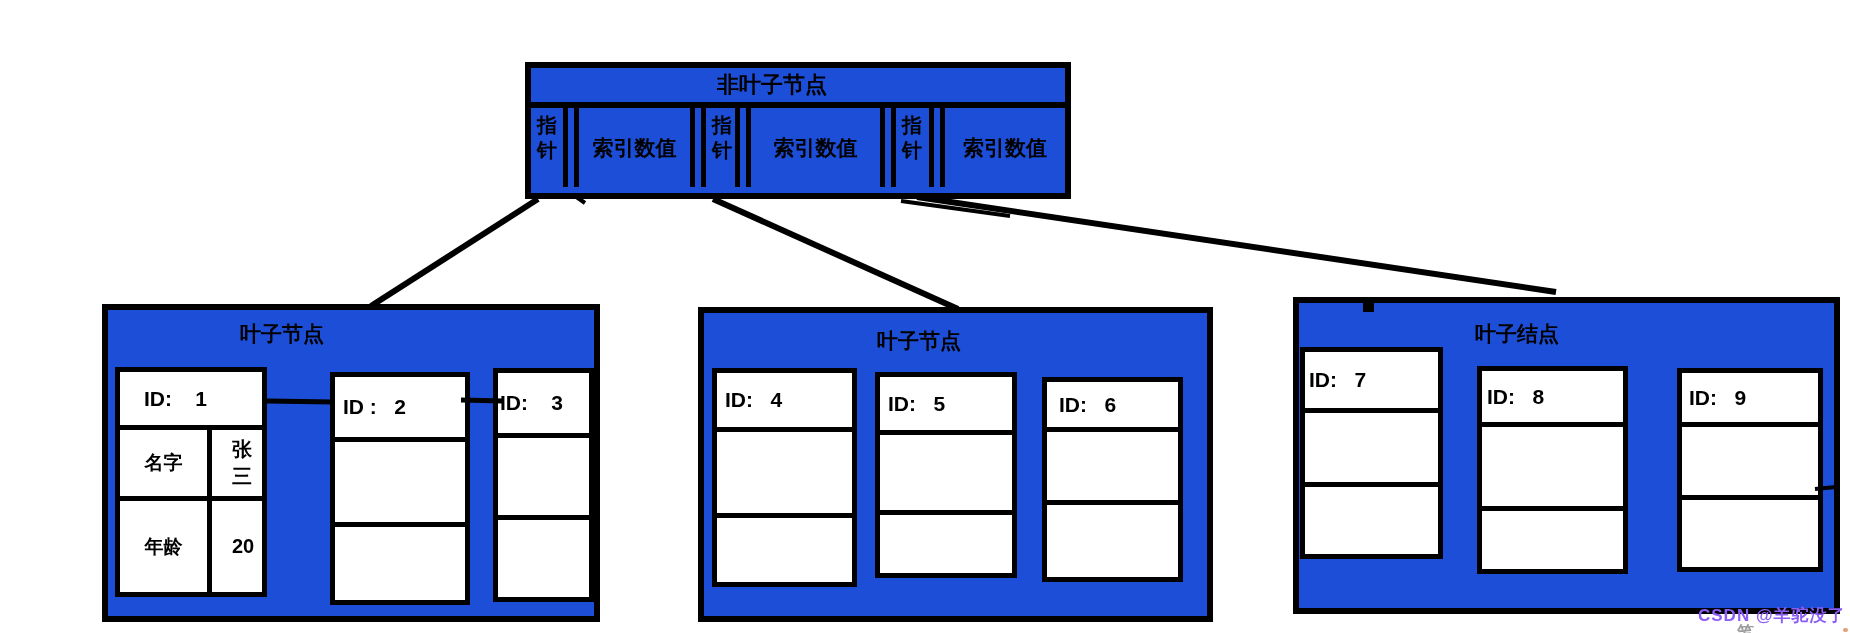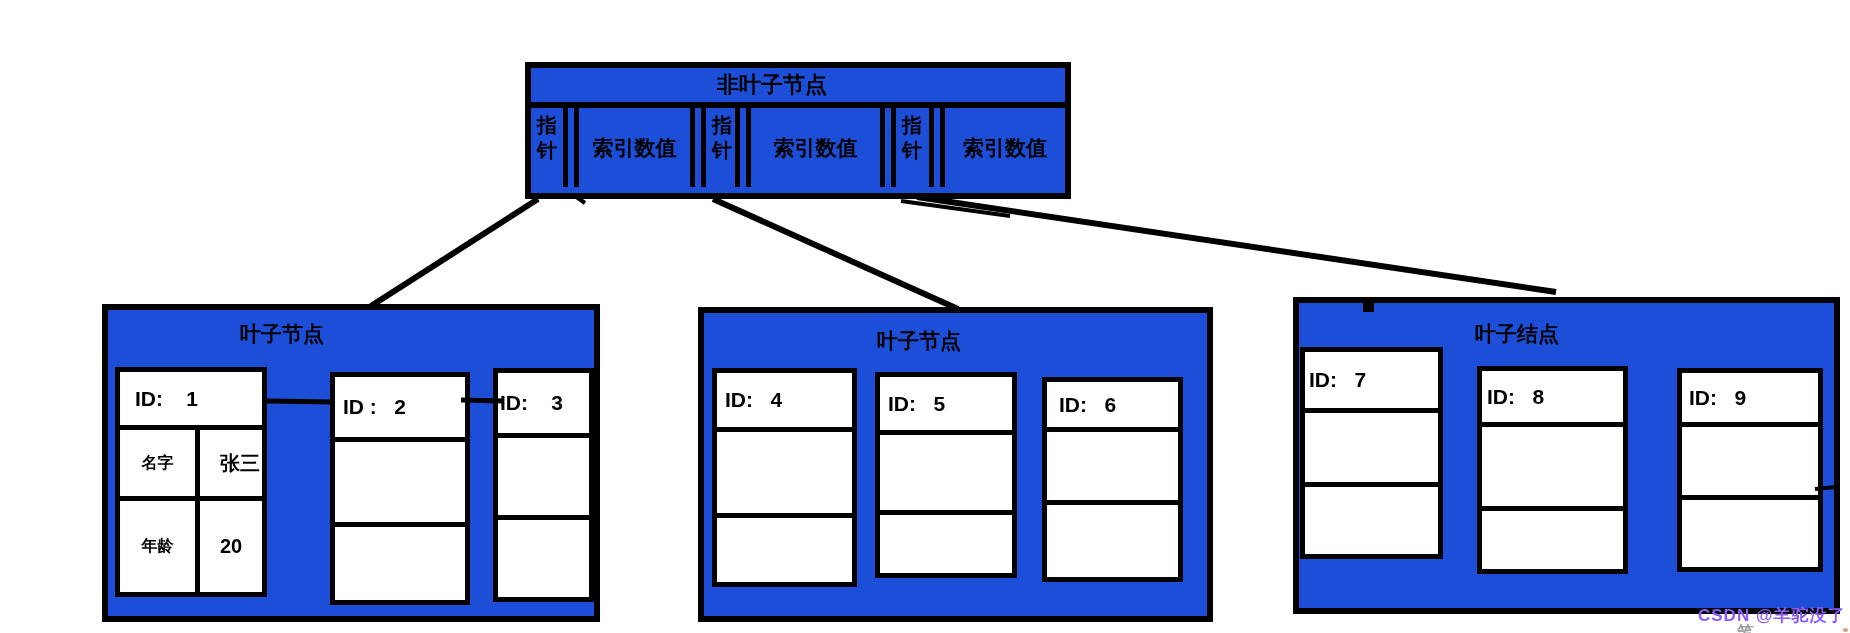--- a/index.html
+++ b/index.html
@@ -32,26 +32,26 @@
   .t1{left:132px;top:10px;} .t2{left:173px;top:14px;} .t3{left:176px;top:17px;}
 
   
   .record{position:absolute;border:5px solid #000;box-sizing:border-box;background:#fff;
     display:flex;flex-direction:column;}
   .r-head{border-bottom:5px solid #000;display:flex;align-items:center;font-size:21px;
     white-space:pre;padding-left:8px;box-sizing:border-box;flex:0 0 auto;}
   .r-row{border-bottom:5px solid #000;flex:0 0 auto;}
   .r-last{border-bottom:none;flex:1 1 auto;}
   .kv{display:flex;box-sizing:border-box;}
-  .kv .k{width:80px;border-right:5px solid #000;display:flex;align-items:center;justify-content:center;
-    font-size:16px;box-sizing:border-box;}
+  .kv .k{width:92px;border-right:5px solid #000;display:flex;align-items:center;justify-content:center;
+    font-size:19px;box-sizing:border-box;}
   .kv .v{flex:1;display:flex;align-items:center;padding-left:20px;font-size:20px;}
 
   .rec1{left:7px;top:57px;width:152px;height:230px;}
-  .rec1 .r-head{height:58px;padding-left:15px;}
+  .rec1 .r-head{height:58px;padding-left:24px;}
   .rec1 .row1{height:71px;}
   .rec2{left:222px;top:62px;width:140px;height:233px;}
   .rec2 .r-head{height:65px;}
   .rec2 .r-row{height:80px;}
   .rec3{left:385px;top:58px;width:101px;height:234px;}
   .rec3 .r-head{height:65px;padding-left:2px;}
   .rec3 .r-row{height:77px;}
 
   .rec4{left:8px;top:55px;width:145px;height:219px;}
   .rec4 .r-head{height:59px;}

